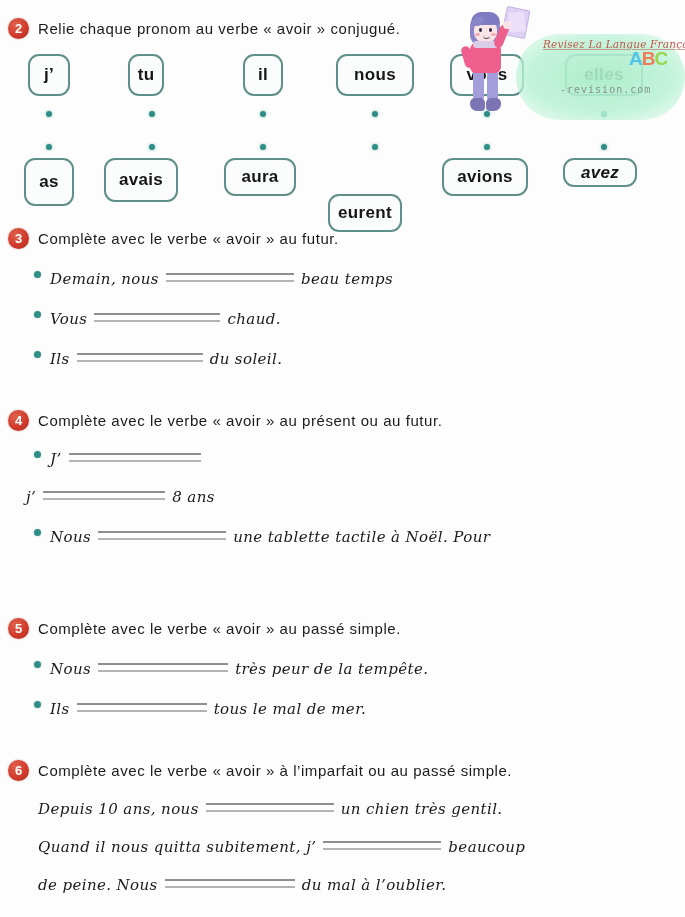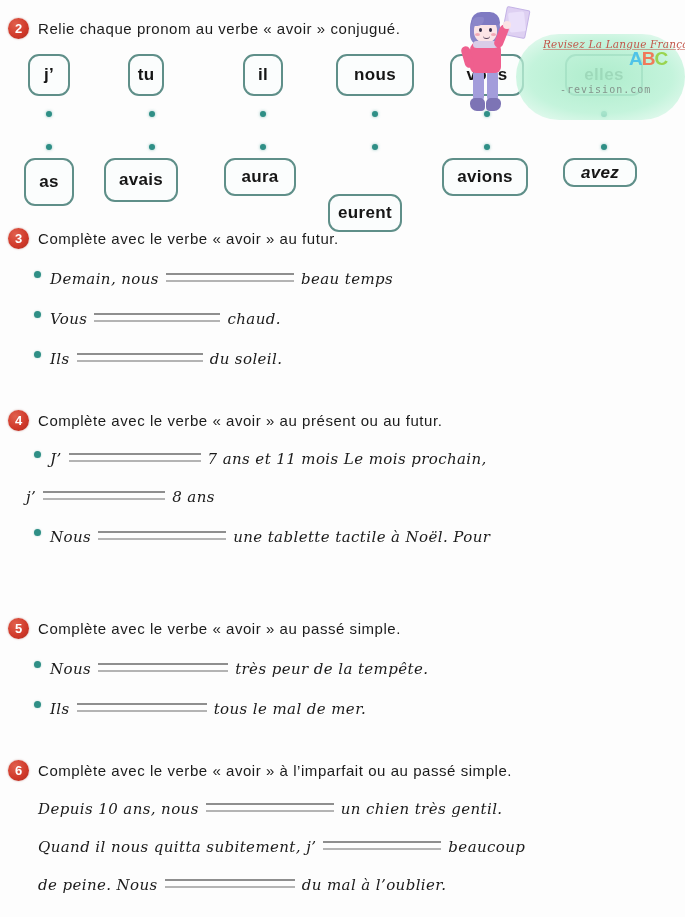--- a/index.html
+++ b/index.html
@@ -293,21 +293,20 @@
     <div class="ex-head">
       <div class="badge">4</div>
       <div class="ex-title">Complète avec le verbe « avoir » au présent ou au futur.</div>
     </div>
   </div>
 
   <div class="q-row" style="left:34px; top:450px;">
     <span class="bullet"></span>
     <span class="cursive">J’</span>
     <span class="blank" style="width:132px;"></span>
-    <span class="cursive">7 ans et 11 mois Le mois prochain,</span>
   </div>
 
   <div class="q-row" style="left:26px; top:488px;">
     <span class="cursive">j’</span>
     <span class="blank" style="width:122px;"></span>
     <span class="cursive">8 ans</span>
   </div>
 
   <div class="q-row" style="left:34px; top:528px;">
     <span class="bullet"></span>

